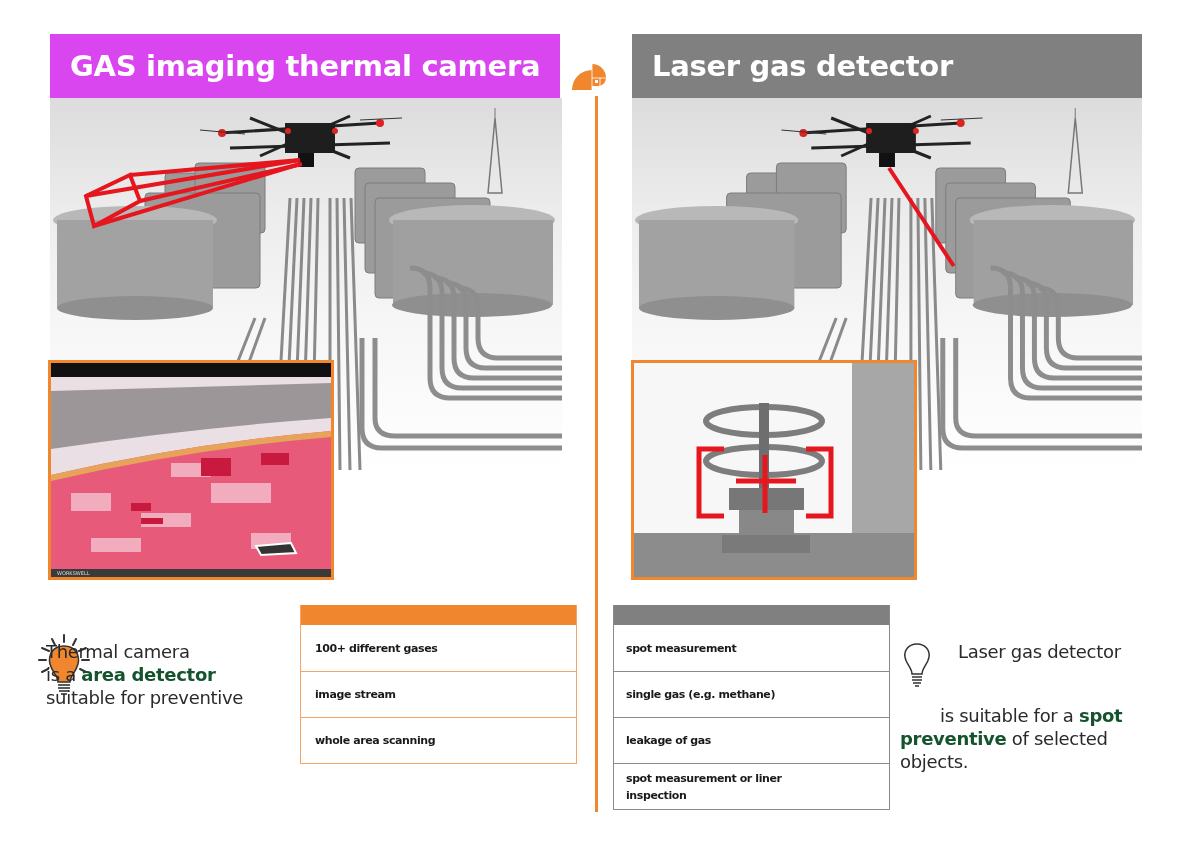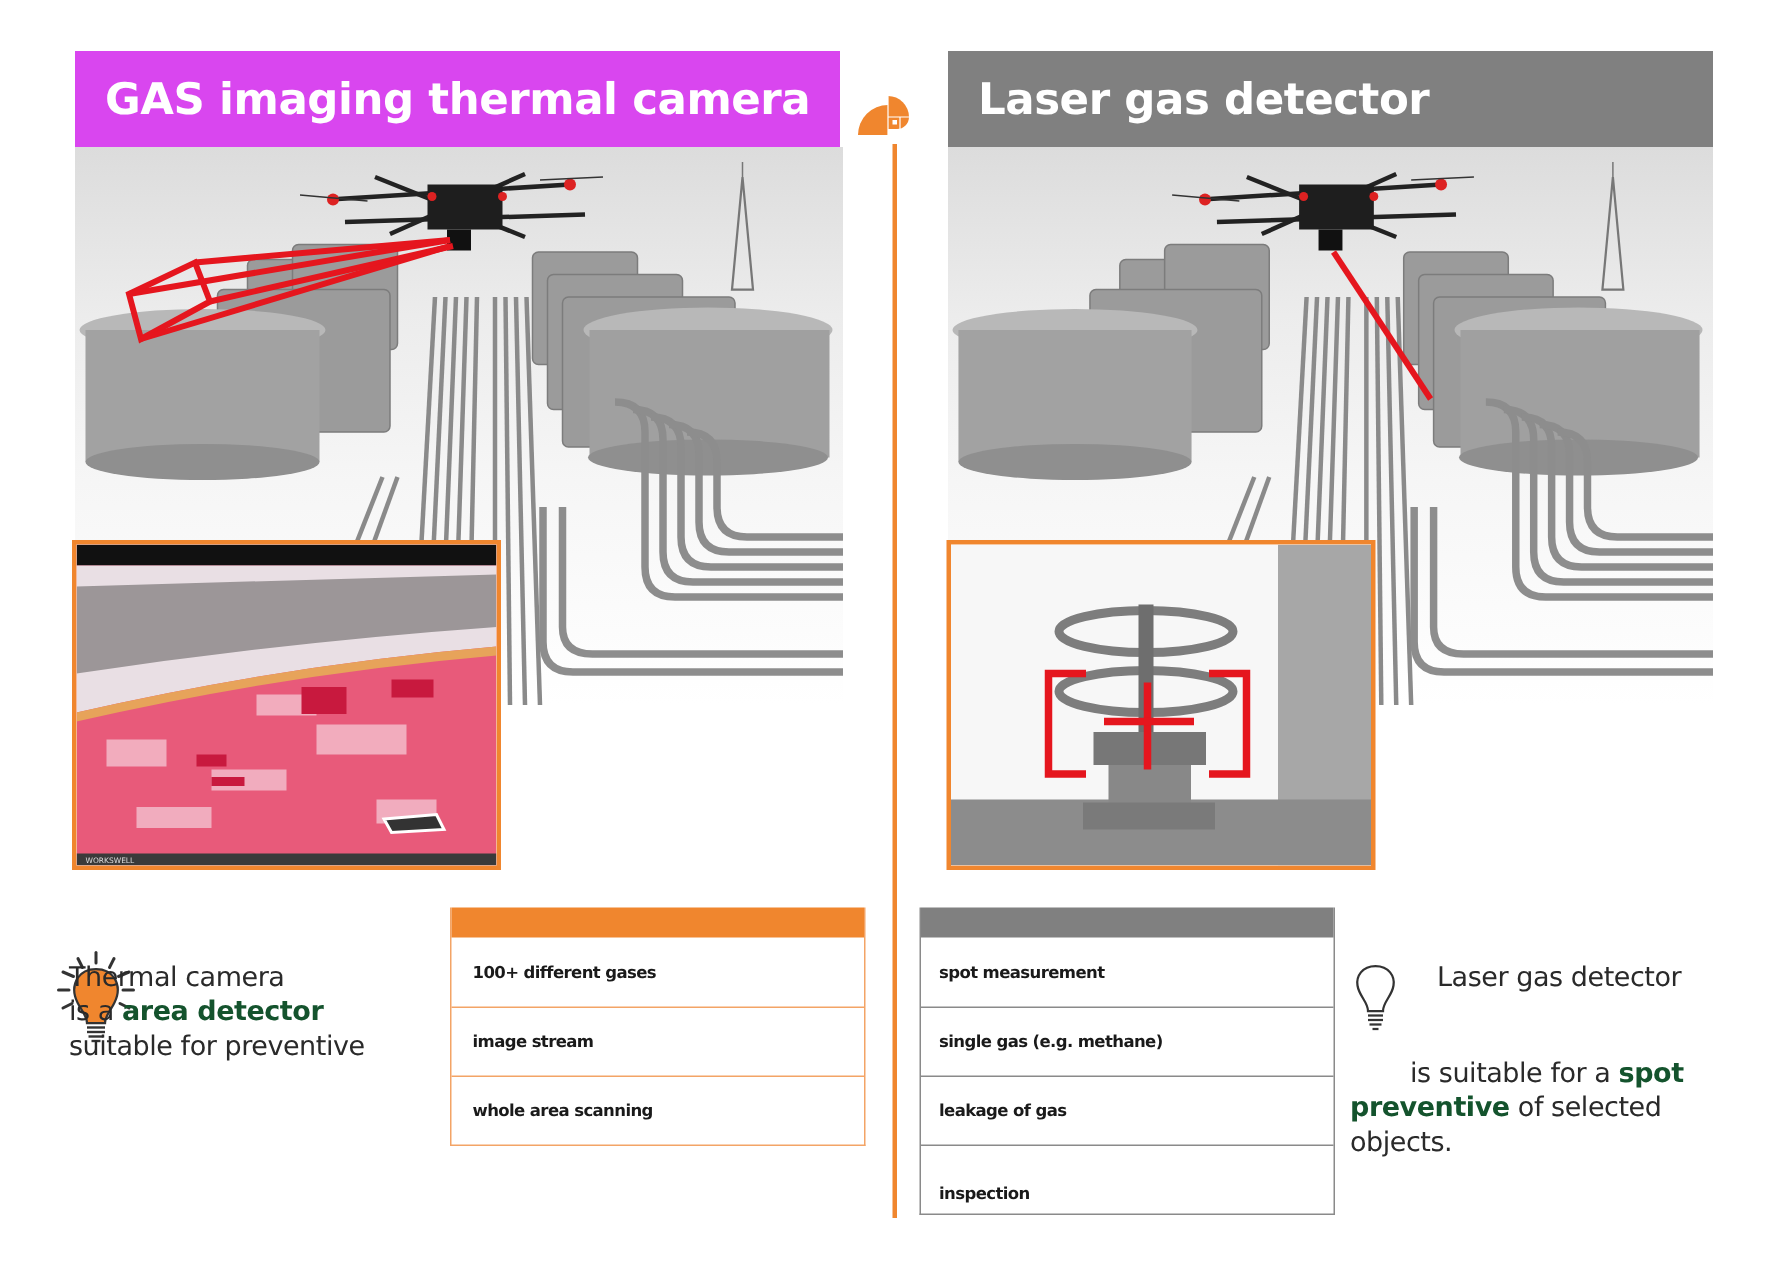--- a/index.html
+++ b/index.html
@@ -292,21 +292,21 @@
   <div class="row">
       <span>spot measurement</span>
     </div>
   <div class="row">
       <span>single gas (e.g. methane)</span>
     </div>
   <div class="row">
       <span>leakage of gas</span>
     </div>
   <div class="row">
-      <span><br><span>inspection</span></span>
+      <span><span>spot measurement or liner</span><br><span>inspection</span></span>
     </div>
 </div>
 
 <svg class="bulb" style="left:902px; top:642px; width:30px; height:50px;" viewBox="0 0 30 50">
   <path d="M15 2 C6 2 2 9 3 15 C4 22 10 26 10 32 L20 32 C20 26 26 22 27 15 C28 9 24 2 15 2 Z" fill="none" stroke="#333" stroke-width="1.5"></path>
   <g stroke="#333" stroke-width="1.5">
       <line x1="10" y1="35" x2="20" y2="35"></line>
       <line x1="10" y1="38" x2="20" y2="38"></line>
       <line x1="11" y1="41" x2="19" y2="41"></line>
       <line x1="13" y1="44" x2="17" y2="44"></line>

